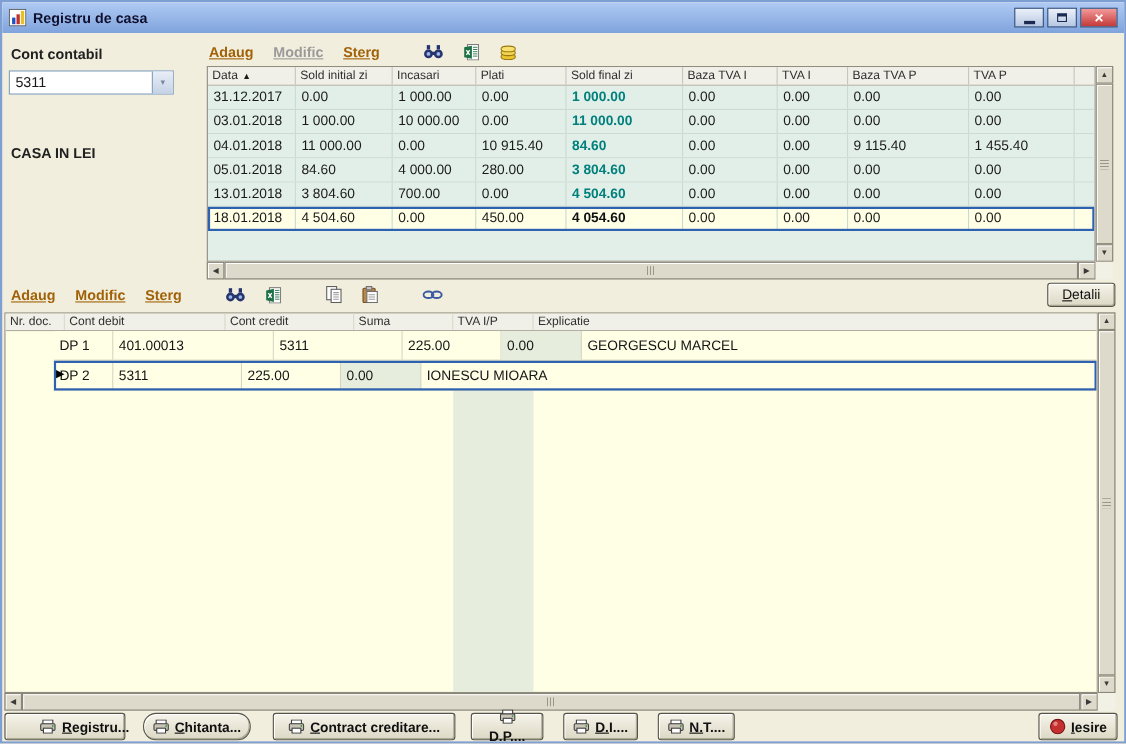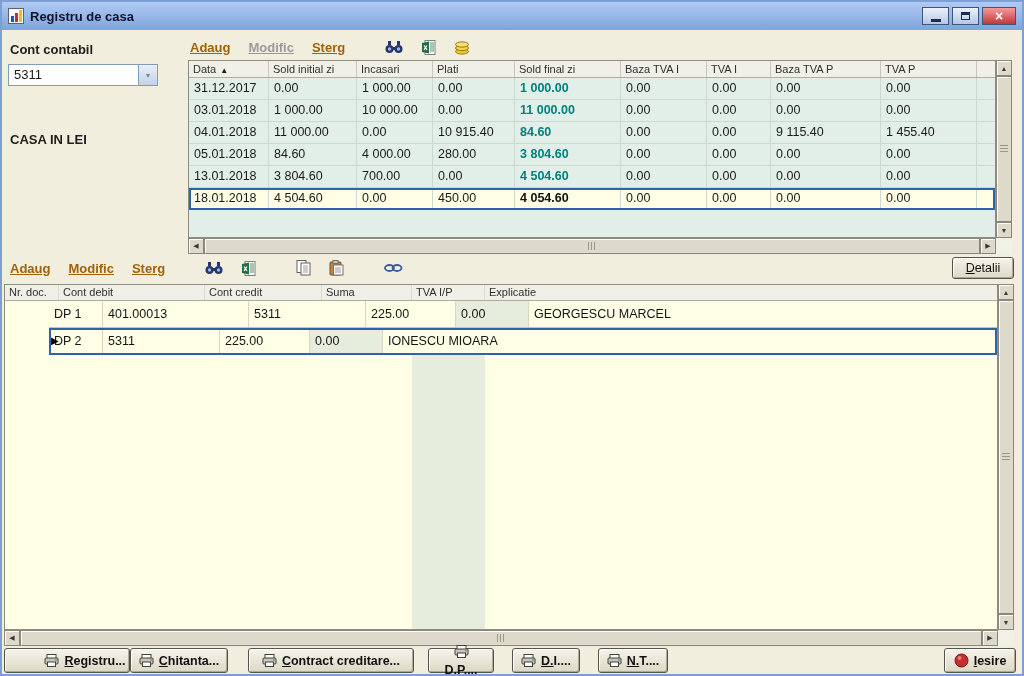--- a/index.html
+++ b/index.html
@@ -86,22 +86,22 @@
           box-shadow:inset 1px 1px 0 #fff;box-sizing:border-box;font-size:7px;color:#3A3A3A;
           display:flex;align-items:center;justify-content:center;cursor:pointer;}
   .sb-thumb{position:absolute;background:#DDDACB;border:1px solid #8A8778;box-shadow:inset 1px 1px 0 #fff;
             box-sizing:border-box;display:flex;align-items:center;justify-content:center;cursor:pointer;}
   .vgrip{width:8px;height:9px;background:repeating-linear-gradient(#9A9788 0 1px,transparent 1px 3px);}
   .hgrip{width:9px;height:8px;background:repeating-linear-gradient(90deg,#9A9788 0 1px,transparent 1px 3px);}
   .sb-corner{position:absolute;width:16px;height:16px;background:#F2F1E6;}
 
   
   .bbtn{position:absolute;top:646px;height:25px;}
-  #b-registru{left:2px;width:126px;padding-left:42px;}
-  #b-chitanta{left:128px;width:98px;}
+  #b-registru{left:2px;width:110px;padding-left:42px;}
+  #b-chitanta{left:128px;width:98px;border-radius:12px;}
   #b-contract{left:246px;width:166px;}
   #b-dp{left:426px;width:66px;flex-direction:column;}
   #b-di{left:510px;width:68px;}
   #b-nt{left:596px;width:70px;}
   #b-iesire{left:942px;width:72px;}
   #btn-detalii{position:absolute;left:950px;top:255px;width:62px;height:22px;}
 </style>
 </head>
 <body>
 

